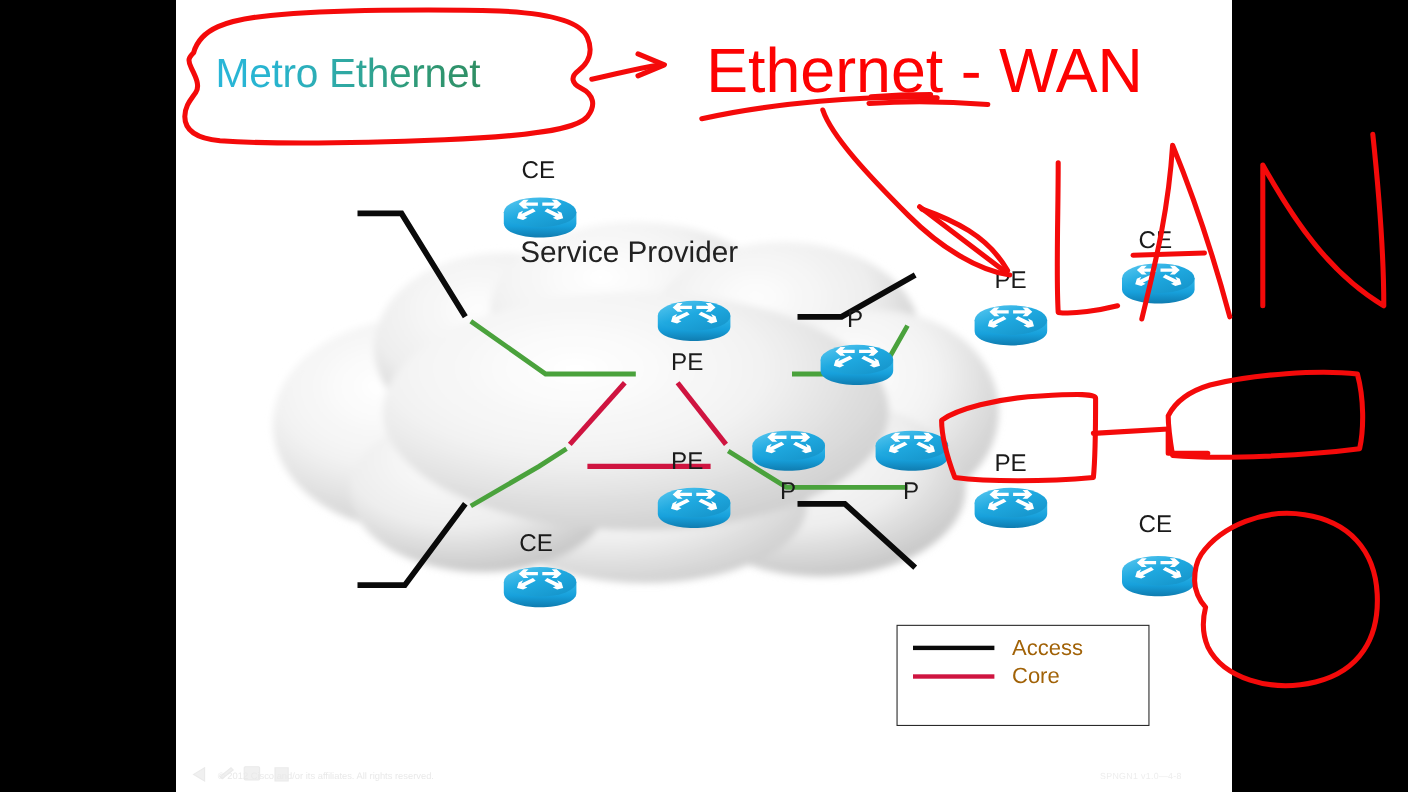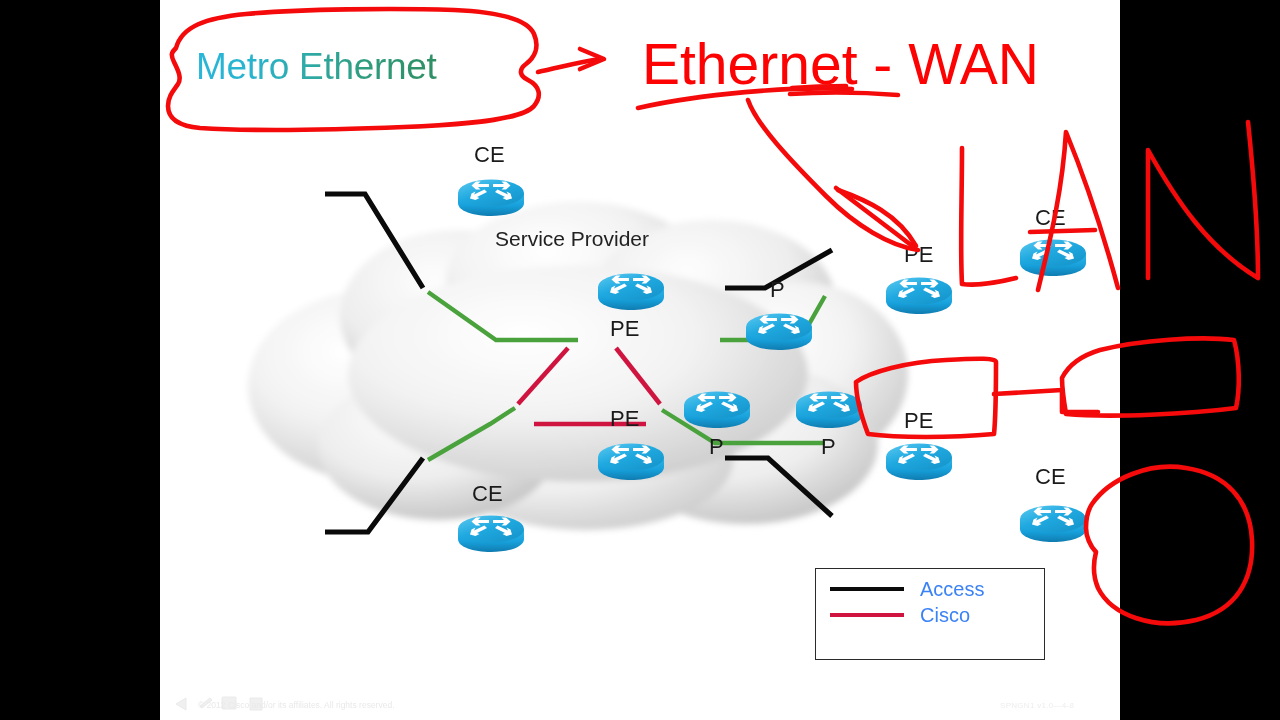--- a/index.html
+++ b/index.html
@@ -12,35 +12,35 @@
   
   #metro-title{
     left:36px; top:46px; font-size:37px; letter-spacing:-0.3px;
     background:linear-gradient(90deg,#29b6d8 0%,#28b4cf 22%,#2fa9a4 48%,#2f9c7c 72%,#2f8e63 100%);
     -webkit-background-clip:text; background-clip:text; color:transparent;
     white-space:nowrap; font-weight:400;
   }
 
   
   #cloud{left:66px;top:196px;}
-  #sp-text{left:312px;top:226px;width:200px;text-align:center;font-size:21px;color:#222;line-height:1.26;}
+  #sp-text{left:312px;top:212px;width:200px;text-align:center;font-size:27px;color:#222;line-height:1.26;}
 
   
   .node{position:absolute;width:70px;height:46px;}
   .nodelabel{position:absolute;font-size:22px;color:#1a1a1a;white-space:nowrap;}
 
   
   #legend{left:655px;top:568px;width:230px;height:92px;background:#fff;border:1.6px solid #2a2a2a;
           box-sizing:border-box;padding:7px 0 0 0;}
   .legrow{display:flex;align-items:center;height:26px;padding-left:14px;}
   .swatch{width:74px;height:0;border-top:4px solid #000;margin-right:16px;}
   .sw-access{border-top-color:#0a0a0a;}
   .sw-agg{border-top-color:#4aa23c;}
   .sw-core{border-top-color:#cf1440;}
-  .legtxt{font-size:20px;color:#3b82f6;line-height:20px;}
+  .legtxt{font-size:20px;color:#a16207;line-height:20px;}
 
   
   #footer-left{left:38px;top:700px;font-size:8.5px;color:#e9e9e9;white-space:nowrap;}
   #footer-right{left:840px;top:701px;font-size:8px;color:#ededed;white-space:nowrap;letter-spacing:.3px;}
   #footer-icons{left:10px;top:692px;}
 
   
   #ink{position:absolute;left:0;top:0;width:1280px;height:720px;pointer-events:none;}
 </style>
 </head>
@@ -386,21 +386,21 @@
         <div class="nodelabel" style="left: 831px; top: 464px;">CE</div>
       </div>
 
     <div class="abs" id="legend">
       <div class="legrow">
         <span class="swatch sw-access" style="border-top-color: rgb(10, 10, 10);"></span>
         <span class="legtxt">Access</span>
       </div>
       <div class="legrow">
         <span class="swatch sw-core" style="border-top-color: rgb(207, 20, 64);"></span>
-        <span class="legtxt">Cisco</span>
+        <span class="legtxt">Core</span>
       </div>
     </div>
 
     <div class="abs" id="metro-title">Metro Ethernet</div>
 
     <svg class="abs" id="footer-icons" width="110" height="22">
       <g fill="#f0f0f0" stroke="#eaeaea" stroke-width="1">
         <path d="M6,12 l10,-6 l0,12 z"></path>
         <path d="M30,14 l10,-8 l2,2 l-10,8 z"></path>
         <rect x="52" y="5" width="14" height="12" rx="1"></rect>

